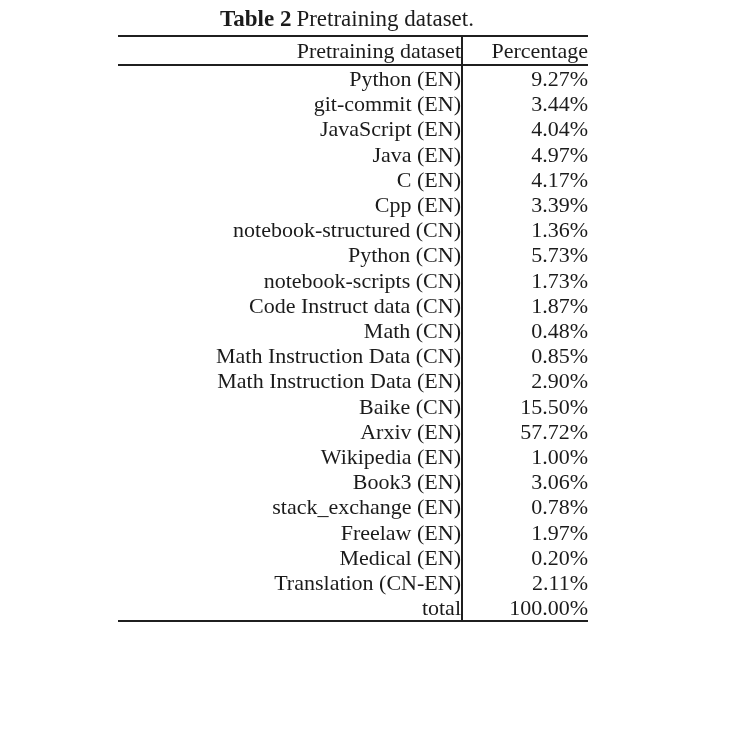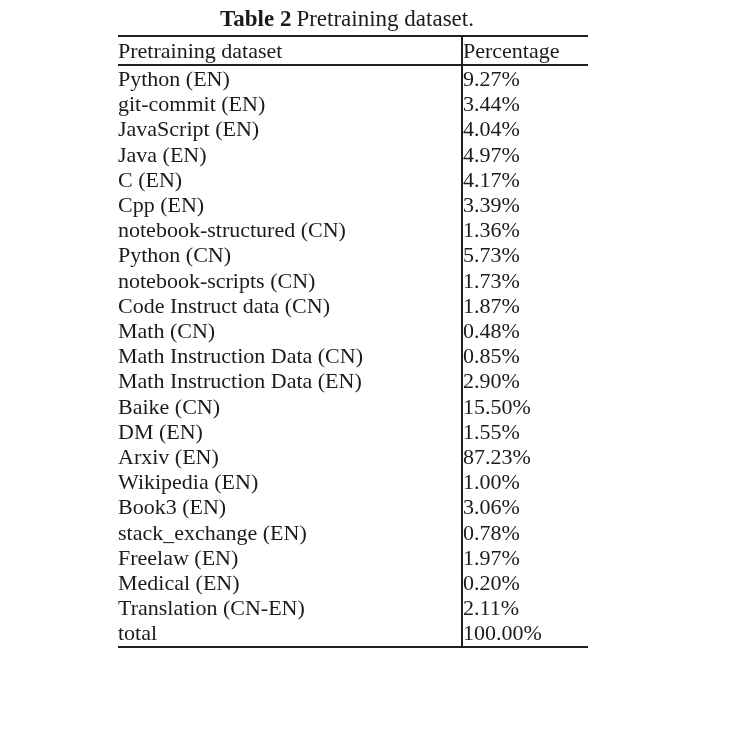--- a/index.html
+++ b/index.html
@@ -42,21 +42,21 @@
     border-collapse: collapse;
     font-size: 22px;
     border-top: 2px solid var(--rule-color, #1f1f1f);
     border-bottom: 2px solid var(--rule-color, #1f1f1f);
   }
   col.col-dataset { width: 344px; }
   col.col-percentage { width: 126px; }
   th, td {
     padding: 0;
     margin: 0;
-    text-align: left;
+    text-align: right;
     font-weight: normal;
     white-space: nowrap;
     overflow: hidden;
   }
   thead th {
     height: 27px;
     line-height: 27px;
     border-bottom: 2px solid var(--rule-color, #1f1f1f);
   }
   tbody td {
@@ -154,28 +154,24 @@
     <td>Math Instruction Data (EN)</td>
     <td>2.90%</td>
   </tr>
 
   <tr>
     <td>Baike (CN)</td>
     <td>15.50%</td>
   </tr>
 
 
-  <tr>
-    <td>DM (EN)</td>
-    <td>1.55%</td>
-  </tr>
 
   <tr>
     <td>Arxiv (EN)</td>
-    <td>87.23%</td>
+    <td>57.72%</td>
   </tr>
 
   <tr>
     <td>Wikipedia (EN)</td>
     <td>1.00%</td>
   </tr>
 
   <tr>
     <td>Book3 (EN)</td>
     <td>3.06%</td>

